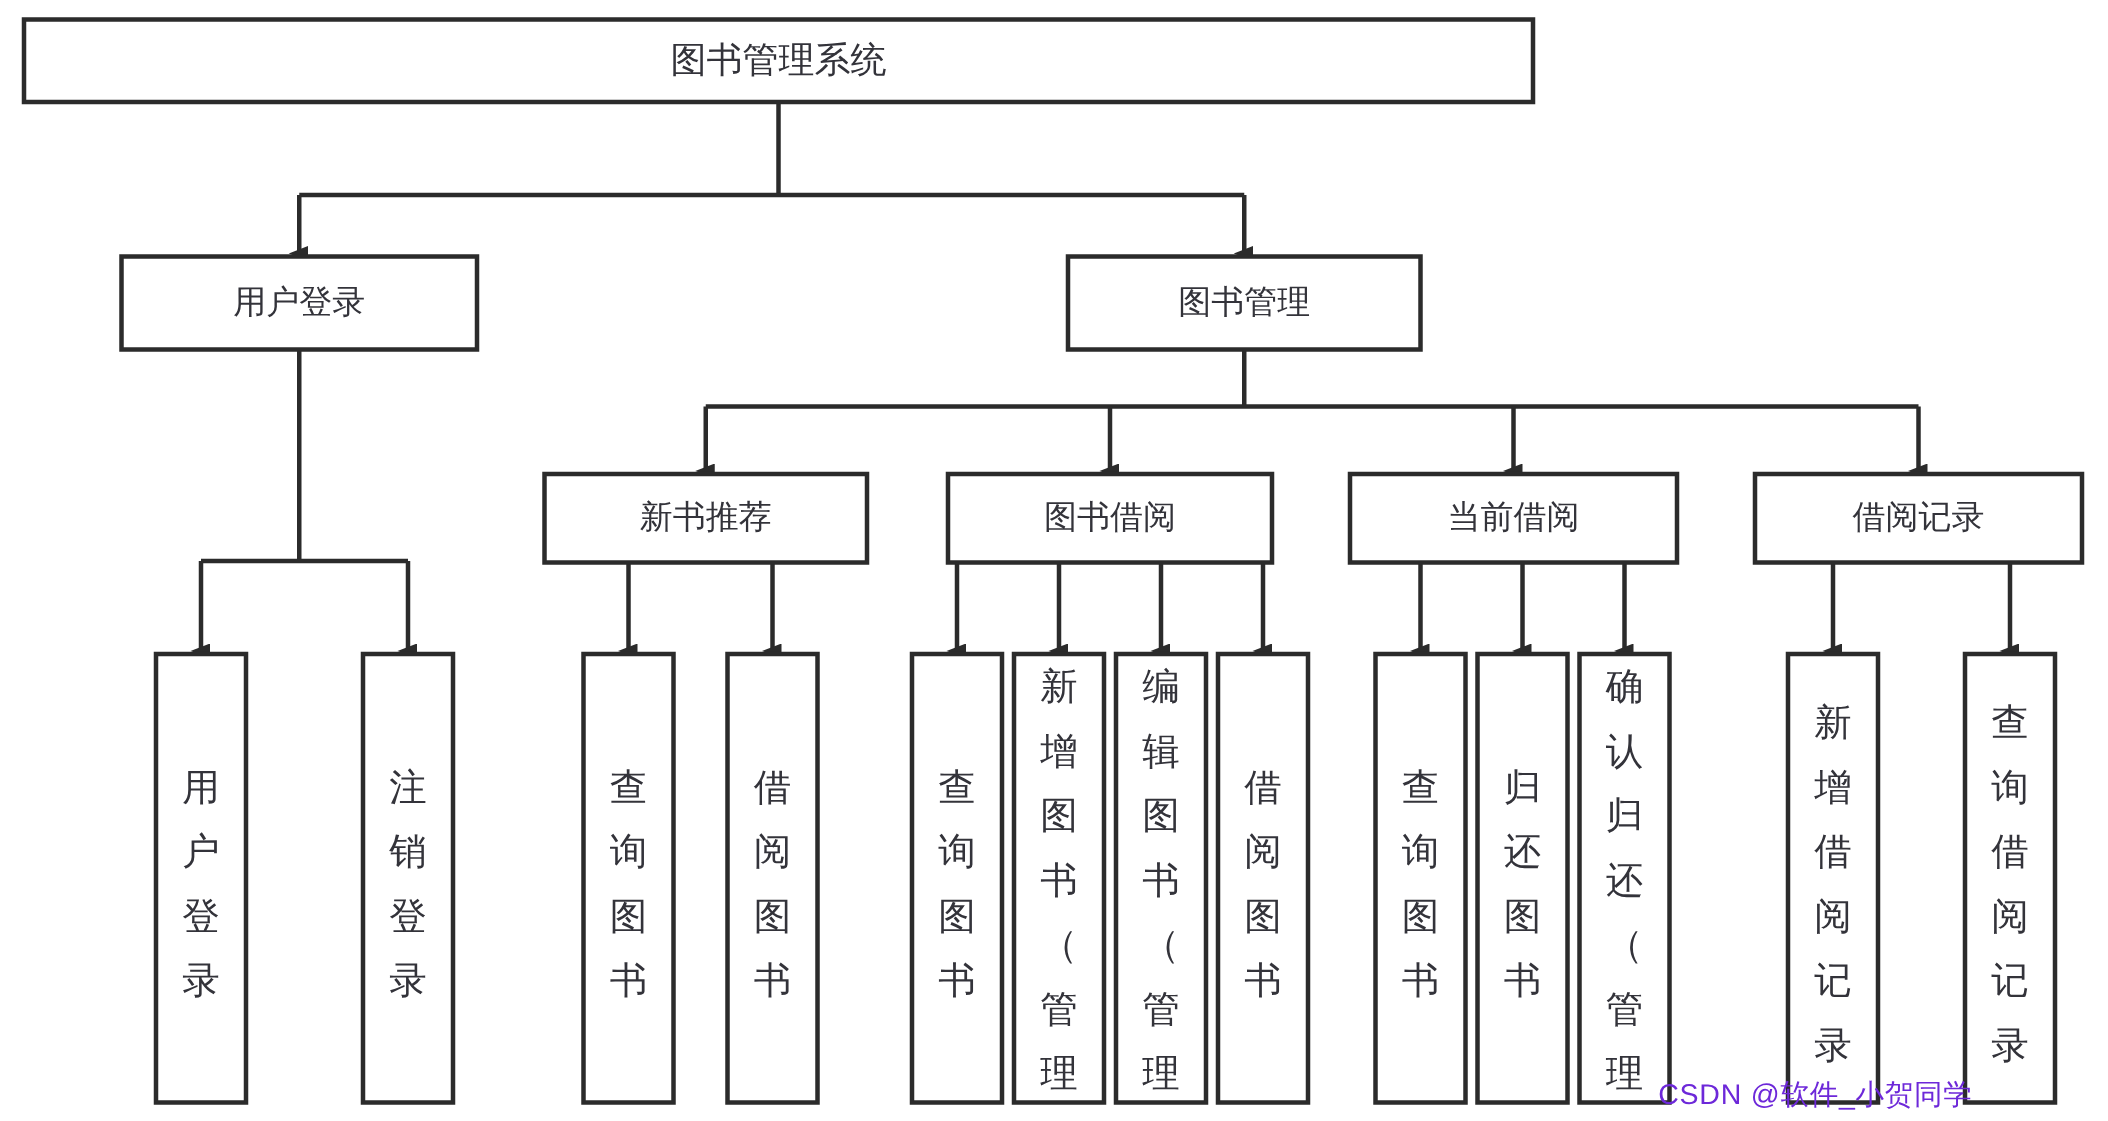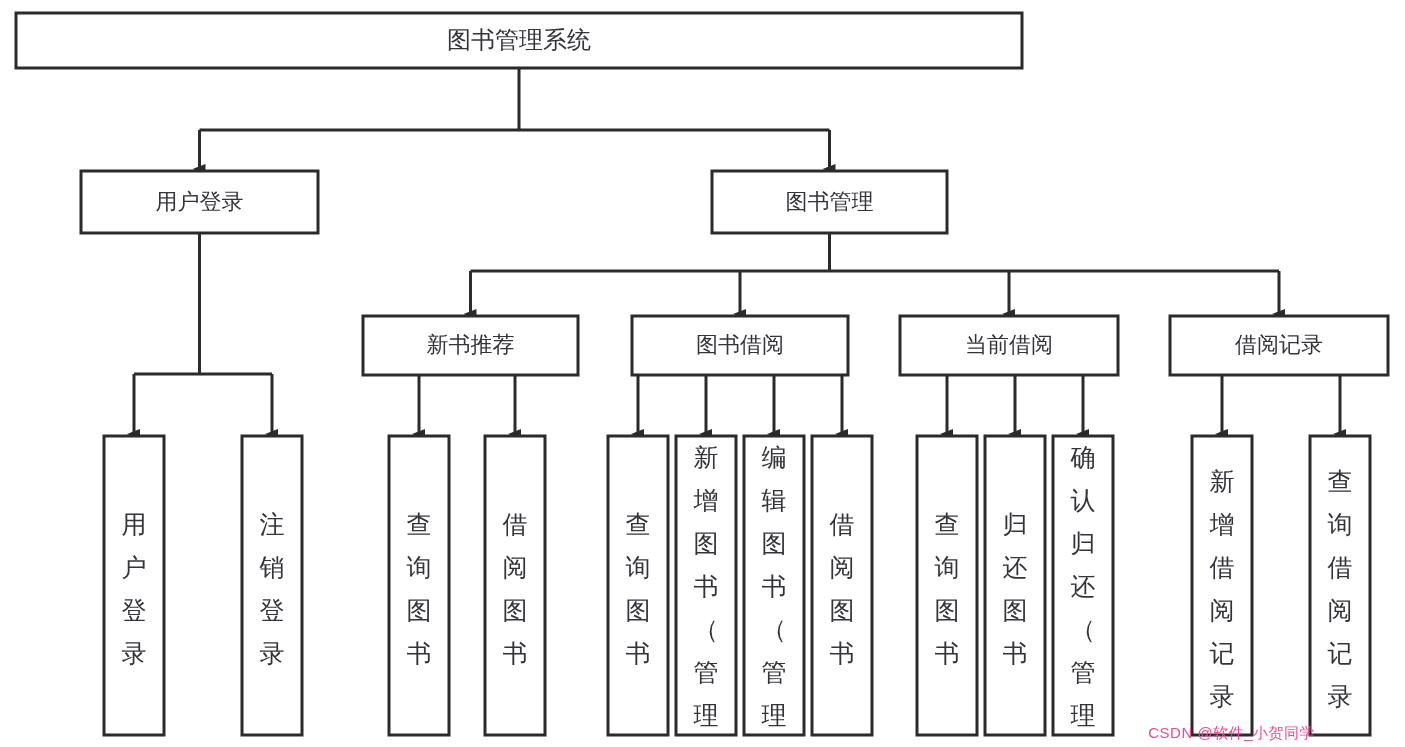--- a/index.html
+++ b/index.html
@@ -38,22 +38,22 @@
     fill:none;
     stroke-linecap:butt;
   }
   .arrow-head{fill:#2b2b2b;stroke:none;}
 
   .watermark{
     position:absolute;
     right:8px;
     bottom:4px;
     font-family:"Liberation Sans","DejaVu Sans",sans-serif;
-    font-size:15px;
-    color:#ec4899;
+    font-size:19px;
+    color:#6d28d9;
     letter-spacing:.5px;
     white-space:nowrap;
     user-select:none;
   }
 </style>
 </head>
 <body>
 
 <div id="diagram-root">
   <svg id="tree-svg" viewBox="0 0 1405 747">

